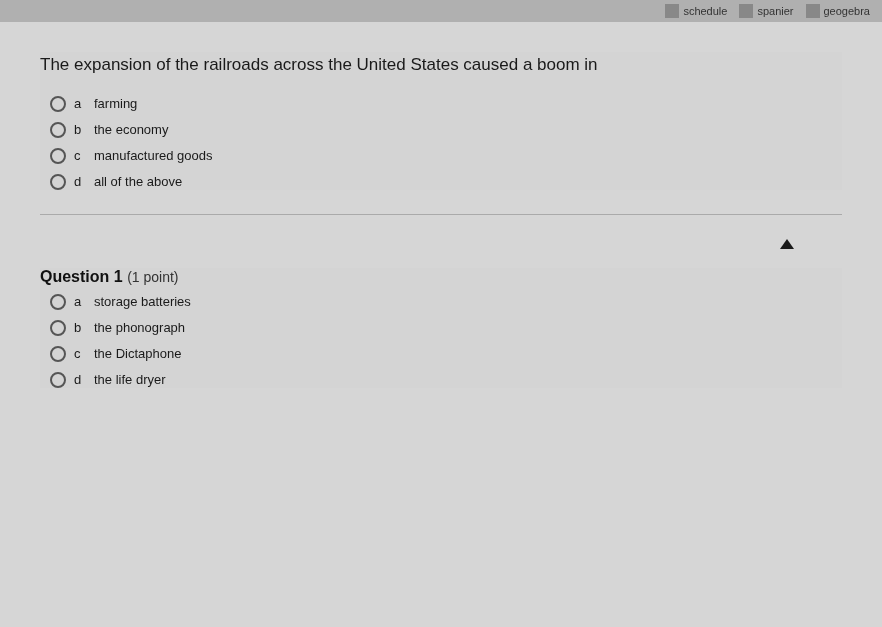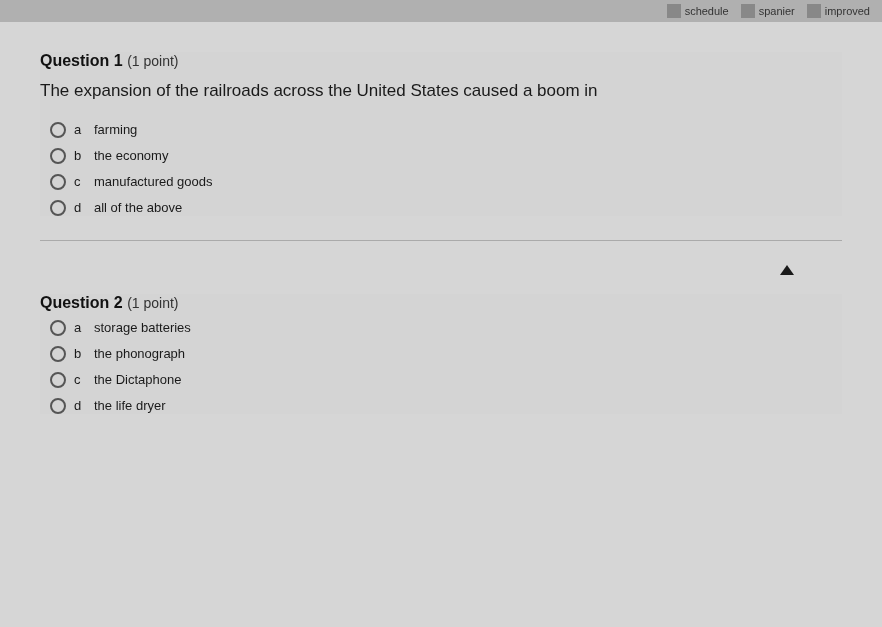--- a/index.html
+++ b/index.html
@@ -134,86 +134,82 @@
   <span class="top-bar-item">
     <span class="icon-box"></span>
     <span>schedule</span>
   </span>
   <span class="top-bar-item">
     <span class="icon-box"></span>
     <span>spanier</span>
   </span>
   <span class="top-bar-item">
     <span class="icon-box"></span>
-    <span>improved</span>
+    <span>geogebra</span>
   </span>
 </div>
 
 <div class="main-content">
+
+  <div class="question-block">
+    <div class="question-text">The expansion of the railroads across the United States caused a boom in</div>
+
+    <ul class="options-list">
+      <li class="option-item">
+        <span class="radio-circle"></span>
+        <span class="option-letter">a</span>
+        <span class="option-text">farming</span>
+      </li>
+      <li class="option-item">
+        <span class="radio-circle"></span>
+        <span class="option-letter">b</span>
+        <span class="option-text">the economy</span>
+      </li>
+      <li class="option-item">
+        <span class="radio-circle"></span>
+        <span class="option-letter">c</span>
+        <span class="option-text">manufactured goods</span>
+      </li>
+      <li class="option-item">
+        <span class="radio-circle"></span>
+        <span class="option-letter">d</span>
+        <span class="option-text">all of the above</span>
+      </li>
+    </ul>
+  </div>
+
+  <hr class="divider">
+
+  <div style="margin-bottom: 10px; margin-left: 420px;">
+    <div class="cursor"></div>
+  </div>
 
   <div class="question-block">
     <div class="question-title">
       <span>Question 1</span>
       <span class="point-label">(1 point)</span>
     </div>
-    <div class="question-text">The expansion of the railroads across the United States caused a boom in</div>
 
     <ul class="options-list">
       <li class="option-item">
         <span class="radio-circle"></span>
         <span class="option-letter">a</span>
-        <span class="option-text">farming</span>
+        <span class="option-text">storage batteries</span>
       </li>
       <li class="option-item">
         <span class="radio-circle"></span>
         <span class="option-letter">b</span>
-        <span class="option-text">the economy</span>
+        <span class="option-text">the phonograph</span>
       </li>
       <li class="option-item">
         <span class="radio-circle"></span>
         <span class="option-letter">c</span>
-        <span class="option-text">manufactured goods</span>
+        <span class="option-text">the Dictaphone</span>
       </li>
       <li class="option-item">
         <span class="radio-circle"></span>
         <span class="option-letter">d</span>
-        <span class="option-text">all of the above</span>
+        <span class="option-text">the life dryer</span>
       </li>
     </ul>
   </div>
 
-  <hr class="divider">
-
-  <div style="margin-bottom: 10px; margin-left: 420px;">
-    <div class="cursor"></div>
-  </div>
-
-  <div class="question-block">
-    <div class="question-title">
-      <span>Question 2</span>
-      <span class="point-label">(1 point)</span>
-    </div>
-
-    <ul class="options-list">
-      <li class="option-item">
-        <span class="radio-circle"></span>
-        <span class="option-letter">a</span>
-        <span class="option-text">storage batteries</span>
-      </li>
-      <li class="option-item">
-        <span class="radio-circle"></span>
-        <span class="option-letter">b</span>
-        <span class="option-text">the phonograph</span>
-      </li>
-      <li class="option-item">
-        <span class="radio-circle"></span>
-        <span class="option-letter">c</span>
-        <span class="option-text">the Dictaphone</span>
-      </li>
-      <li class="option-item">
-        <span class="radio-circle"></span>
-        <span class="option-letter">d</span>
-        <span class="option-text">the life dryer</span>
-      </li>
-    </ul>
-  </div>
-
 </div>
 
 </body></html>

